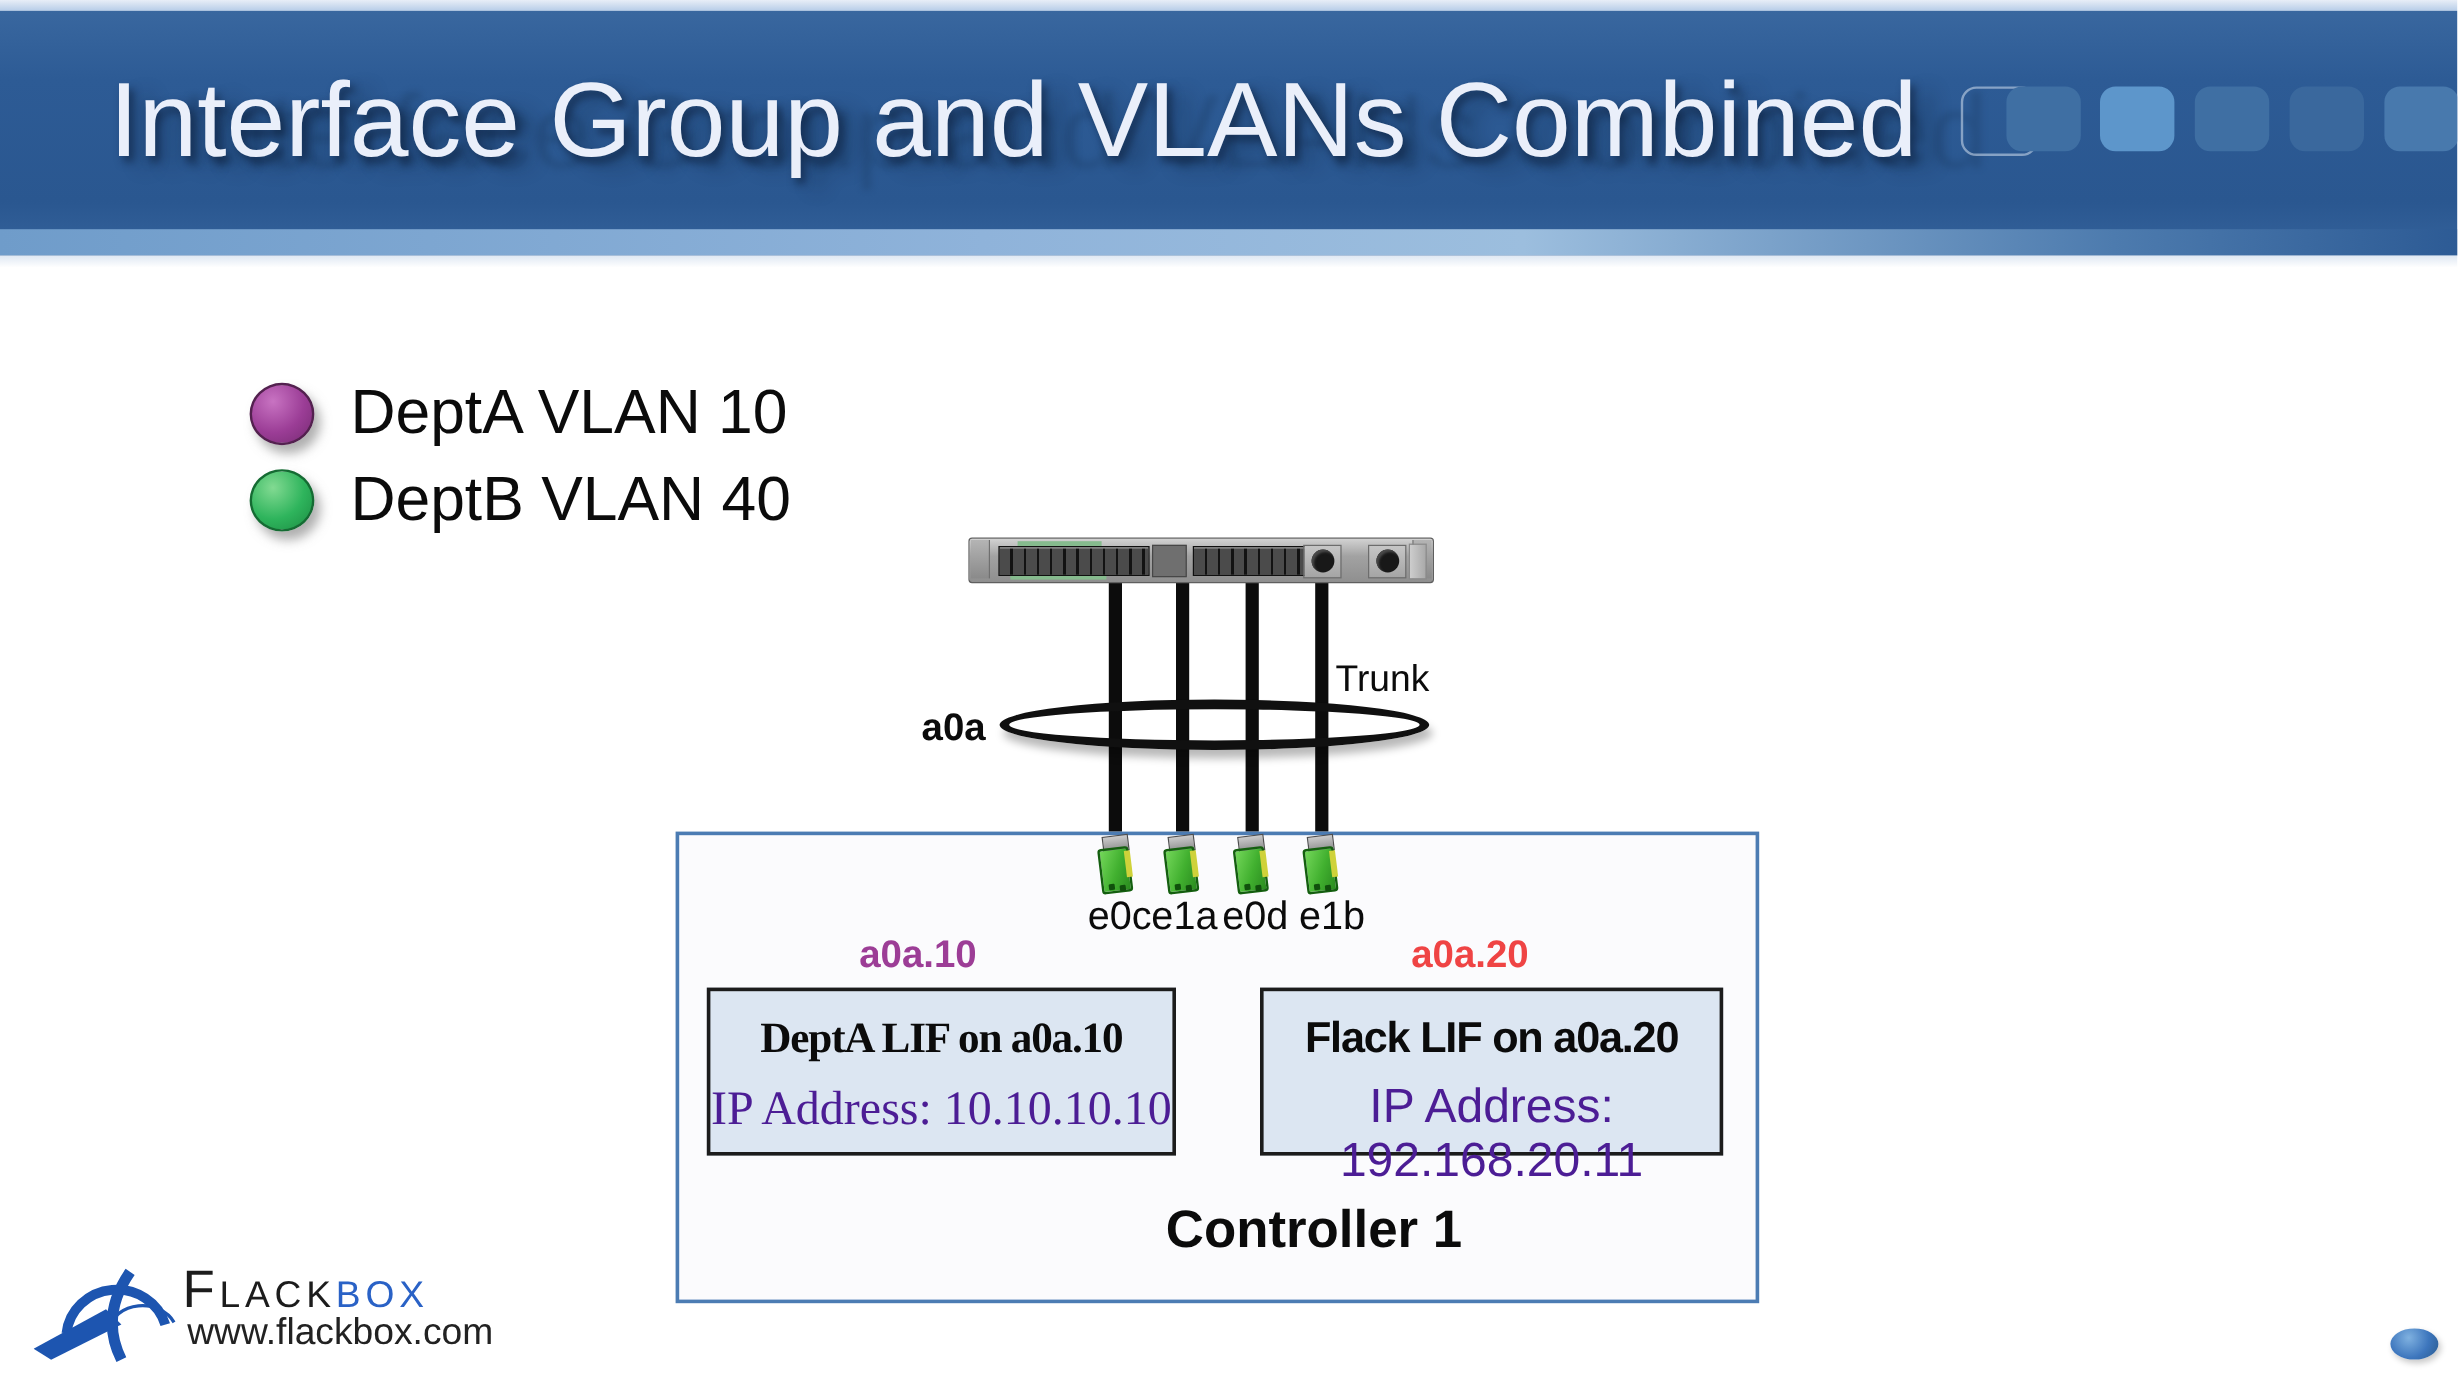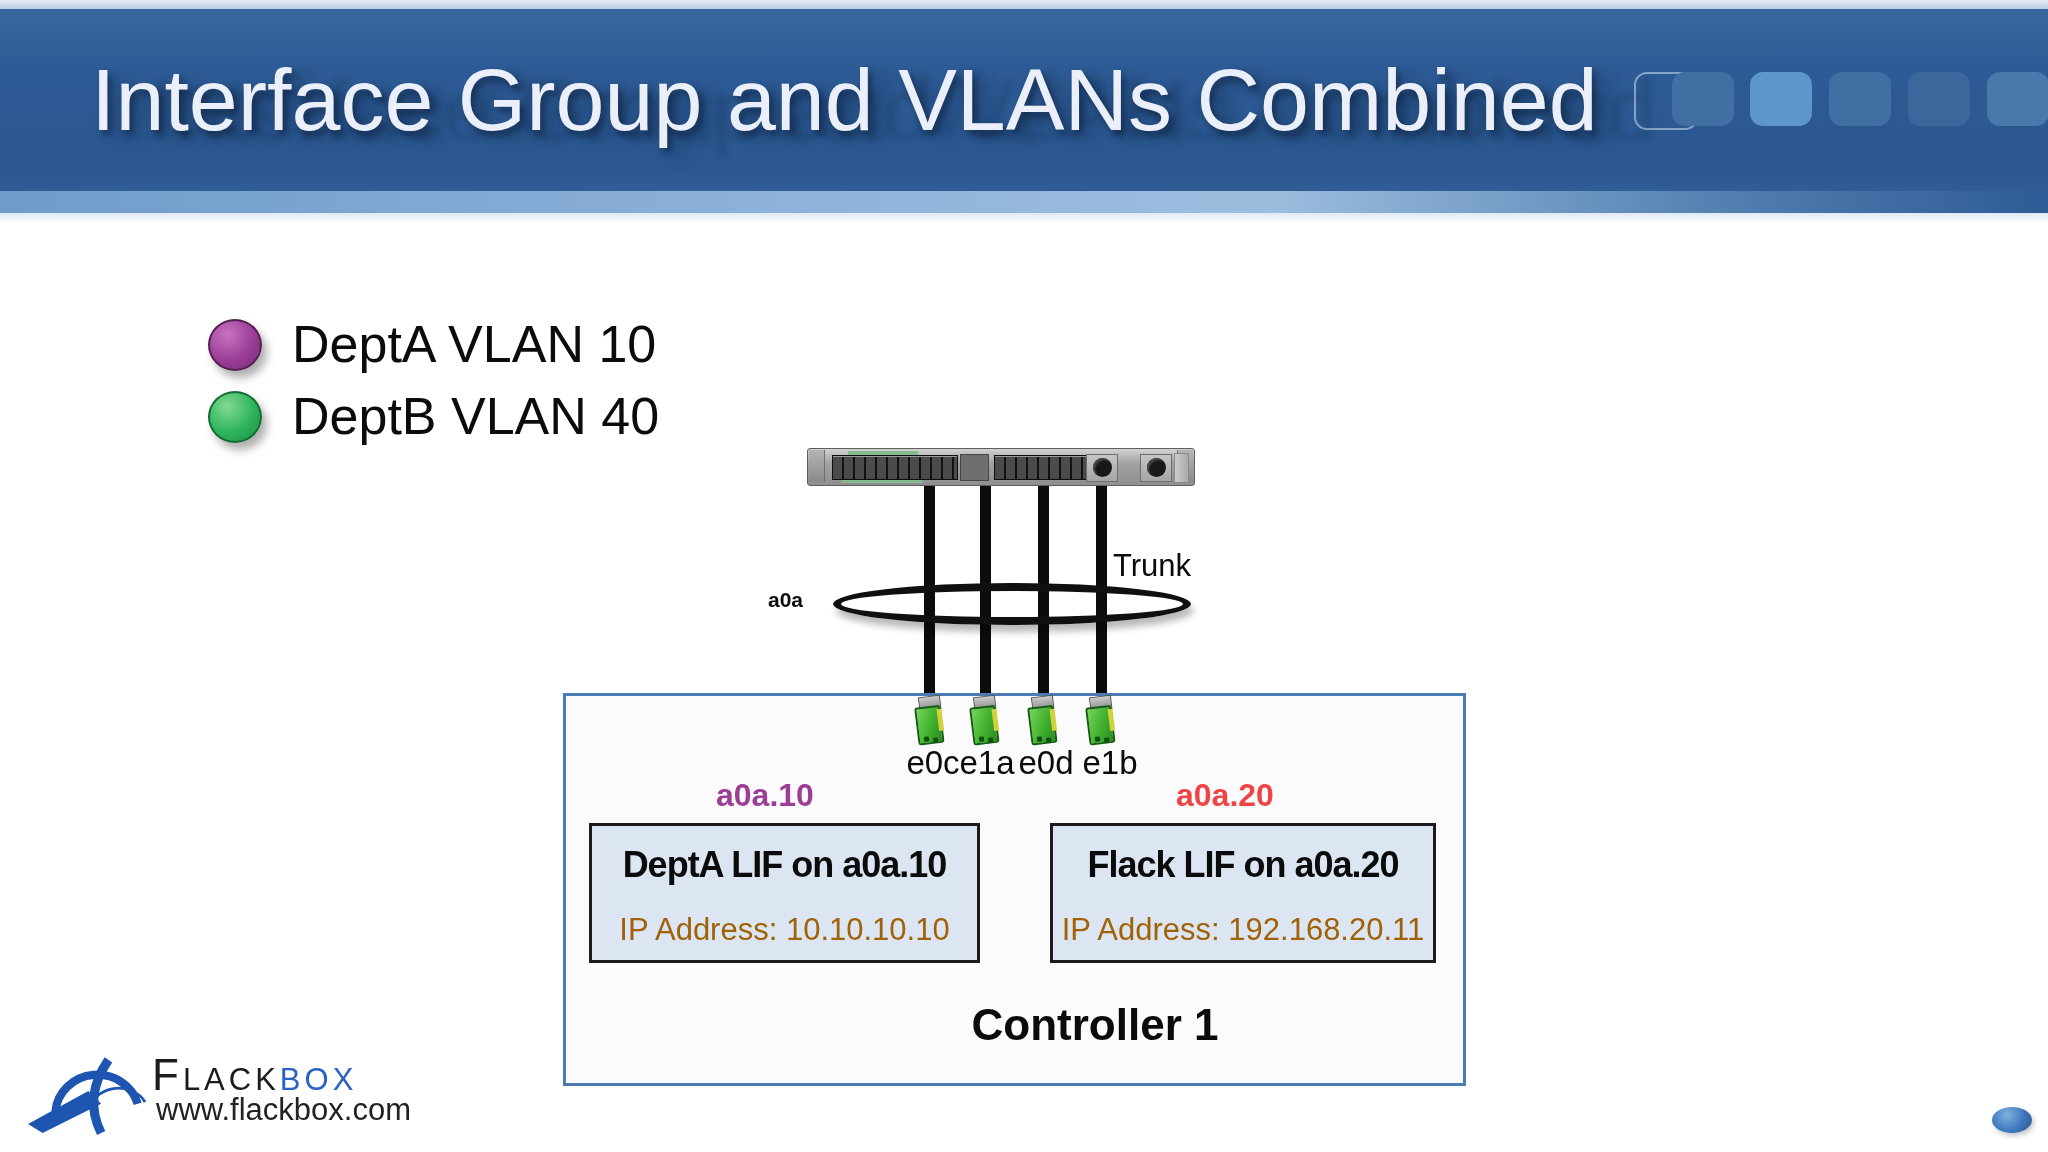--- a/index.html
+++ b/index.html
@@ -49,21 +49,21 @@
   .sw-psu{top:5px;width:30px;height:26px;background:linear-gradient(#c6c6c6,#a5a5a5);border:1px solid #6d6d6d;}
   .sw-psu1{left:278px;} .sw-psu2{left:332px;}
   .psu-circle{margin:3px auto 0;width:19px;height:19px;border-radius:50%;background:#181818;
               box-shadow:inset 2px 2px 2px #4a4a4a;}
   .sw-vent{left:366px;top:4px;width:13px;height:28px;background:linear-gradient(90deg,#cdcdcd,#a9a9a9);border:1px solid #8a8a8a;}
 
   
   .cable{top:480px;width:11px;height:226px;background:#0c0c0c;border-radius:2px;}
   .ifgrp-ellipse{left:833px;top:583px;width:358px;height:42px;border:8px solid #101010;border-radius:50%;
                  box-sizing:border-box;box-shadow:3px 7px 7px rgba(0,0,0,.28);background:transparent;}
-  .ifgrp-label{left:768px;top:588px;font-size:21px;font-weight:700;color:#0b0b0b;}
+  .ifgrp-label{left:768px;top:588px;font-size:32px;font-weight:700;color:#0b0b0b;}
   .trunk-label{left:1113px;top:548px;font-size:31px;color:#0b0b0b;}
 
   
   .controller-box{left:563px;top:693px;width:903px;height:393px;box-sizing:border-box;
                   border:3px solid #4c7cb3;background:#fbfbfd;}
   .controller-label{left:563px;top:1000px;width:1064px;text-align:center;font-size:44px;font-weight:700;color:#0b0b0b;}
 
   
   .rj45{width:30px;height:52px;transform:rotate(-7deg);}
   .rj45 .latch{position:absolute;top:0;left:5px;width:20px;height:12px;background:linear-gradient(#cbcbcb,#8d8d8d);border:1px solid #4f4f4f;}
@@ -74,24 +74,24 @@
   .rj45 .pins{position:absolute;left:6px;bottom:7px;width:5px;height:5px;background:#10500c;border-radius:1px;
               box-shadow:9px 2px 0 #10500c;}
   .port-label{top:744px;font-size:33px;color:#0b0b0b;transform:translateX(-50%);}
 
   
   .vlan-label{top:777px;font-size:32px;font-weight:700;}
   .vlan-a{left:716px;color:#9c3d96;}
   .vlan-b{left:1176px;color:#ef4444;}
   .lif-box{top:823px;height:140px;box-sizing:border-box;border:3px solid #1c1c1c;background:#dce6f2;
            text-align:center;padding-top:18px;}
-  .lif-a{left:589px;width:391px;}
+  .lif-a{left:589px;width:391px;font-family:Liberation Serif, serif;}
   .lif-b{left:1050px;width:386px;}
   .lif-title{font-size:36px;font-weight:700;letter-spacing:-1px;color:#0b0b0b;}
-  .lif-ip{margin-top:26px;font-size:31px;color:#a16207;}
+  .lif-ip{margin-top:14px;font-size:40px;color:#4c1d95;}
 
   
   .brand-logo{left:28px;top:1046px;}
   .brand-text{left:152px;top:1050px;font-size:44px;font-variant:small-caps;letter-spacing:4px;color:#1c1c1c;}
   .brand-text .brand-box{color:#2a62c6;}
   .site-url{left:156px;top:1092px;font-size:31px;color:#222;}
   .blue-dot{left:1992px;top:1107px;width:40px;height:26px;border-radius:50%;
             background:radial-gradient(circle at 38% 30%,#7fb1e0,#3d76bd 55%,#28598c 100%);
             box-shadow:2px 3px 5px rgba(0,0,0,.22);}
 </style>

